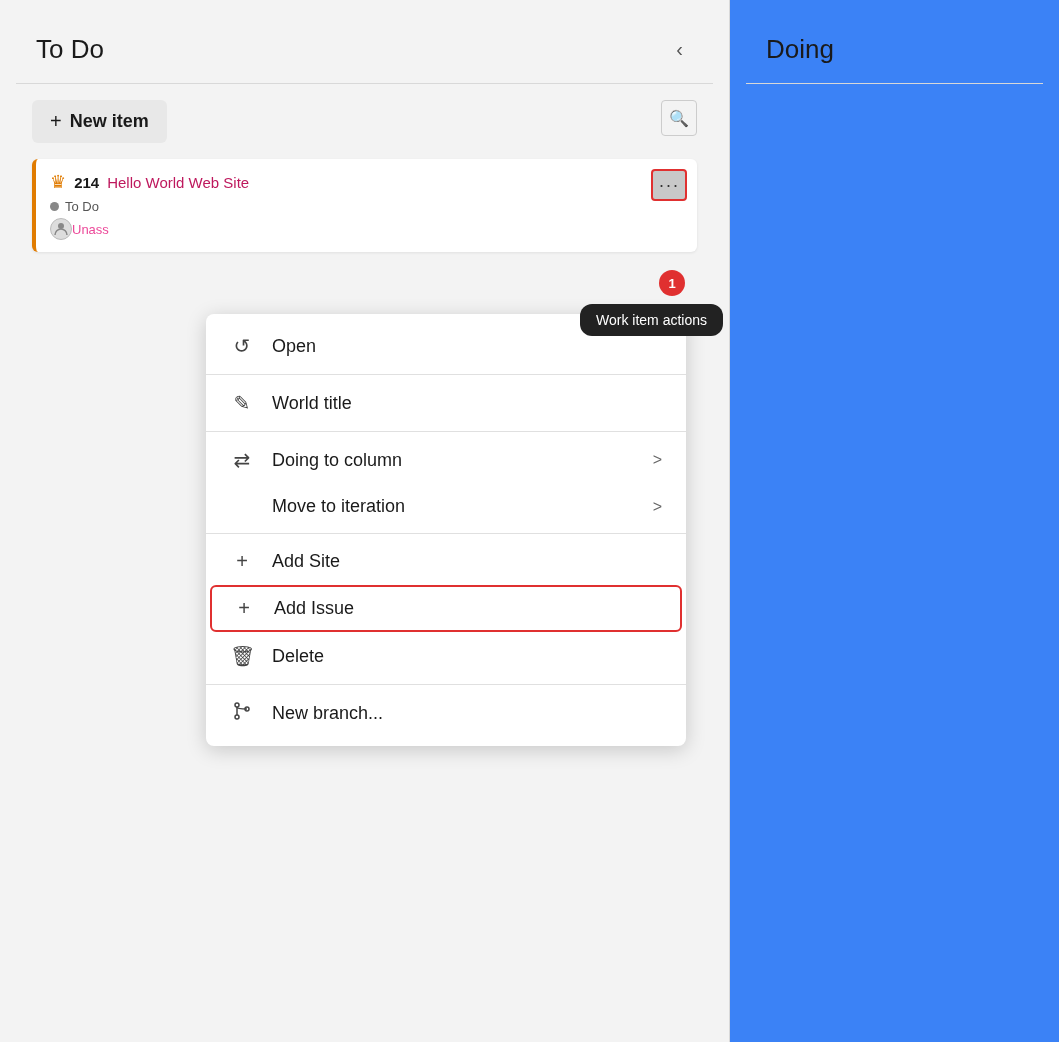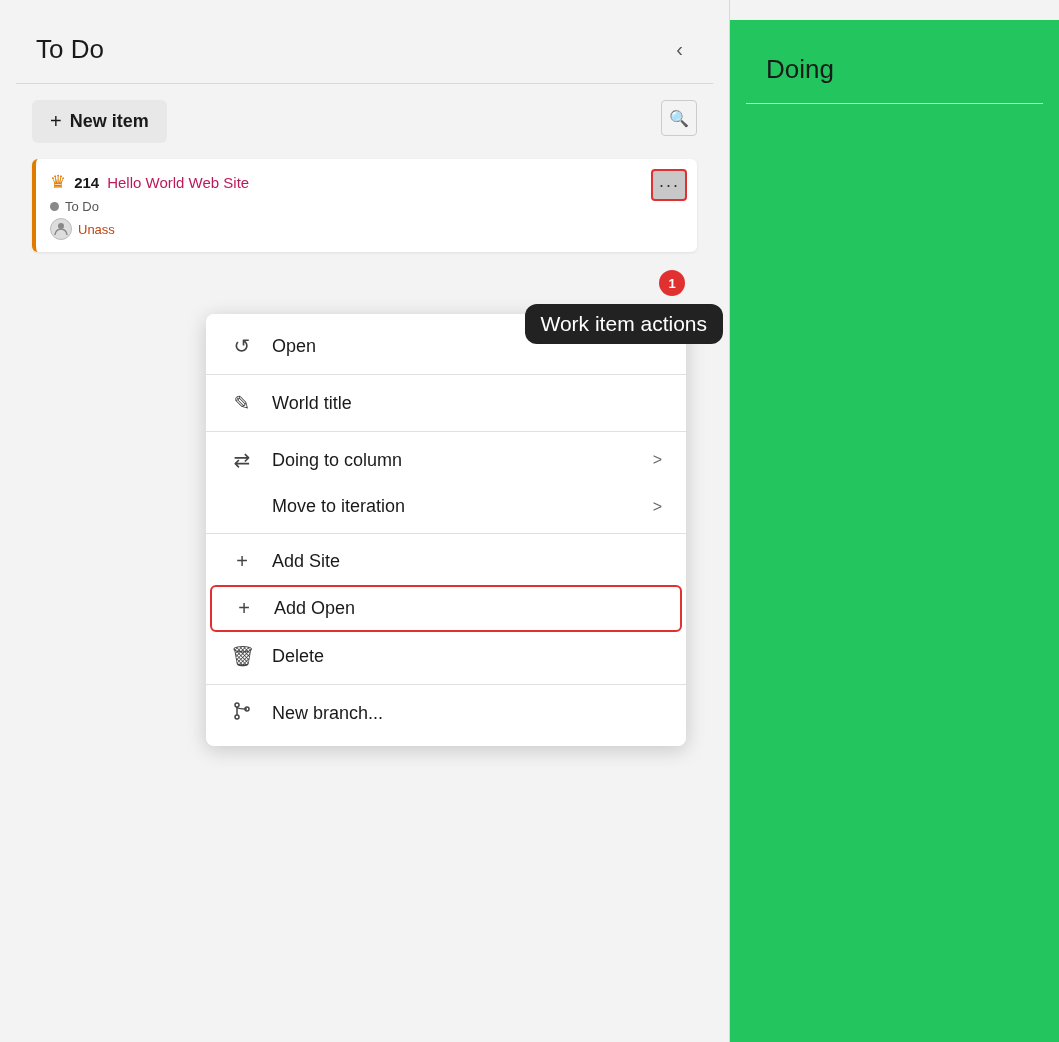--- a/index.html
+++ b/index.html
@@ -25,22 +25,21 @@
     }
 
     .column-todo {
       width: 730px;
       background: #f3f3f3;
       border-right: 1px solid #d8d8d8;
     }
 
     .column-doing {
       flex: 1;
-      background: #22c55e;
-      margin-top: 20px;
+      background: #3b82f6;
     }
 
     .column-header {
       display: flex;
       align-items: center;
       padding: 18px 20px 18px 20px;
       border-bottom: 1px solid #d8d8d8;
       background: #f3f3f3;
     }
 
@@ -167,23 +166,22 @@
       width: 9px;
       height: 9px;
       border-radius: 50%;
       background: #888;
       display: inline-block;
     }
 
     .card-assignee {
       display: flex;
       align-items: center;
-      gap: 6px;
       font-size: 13px;
-      color: #c2410c;
+      color: #ec4899;
     }
 
     .assignee-icon {
       width: 22px;
       height: 22px;
       border-radius: 50%;
       background: #ddd;
       display: flex;
       align-items: center;
       justify-content: center;
@@ -221,21 +219,21 @@
 
     
     .tooltip {
       position: absolute;
       top: 220px;
       right: -10px;
       background: #222;
       color: #fff;
       padding: 8px 16px;
       border-radius: 12px;
-      font-size: 21px;
+      font-size: 14px;
       white-space: nowrap;
       z-index: 30;
     }
 
     
     .context-menu {
       position: absolute;
       top: 230px;
       left: 190px;
       background: #fff;
@@ -383,21 +381,21 @@
 
         <hr class="menu-divider">
 
         <div class="menu-item">
           <span class="menu-icon">+</span>
           <span class="menu-label">Add Site</span>
         </div>
 
         <div class="menu-item menu-item-highlighted">
           <span class="menu-icon">+</span>
-          <span class="menu-label">Add Open</span>
+          <span class="menu-label">Add Issue</span>
         </div>
 
         <div class="menu-item">
           <span class="menu-icon">🗑</span>
           <span class="menu-label">Delete</span>
         </div>
 
         <hr class="menu-divider">
 
         <div class="menu-item">

